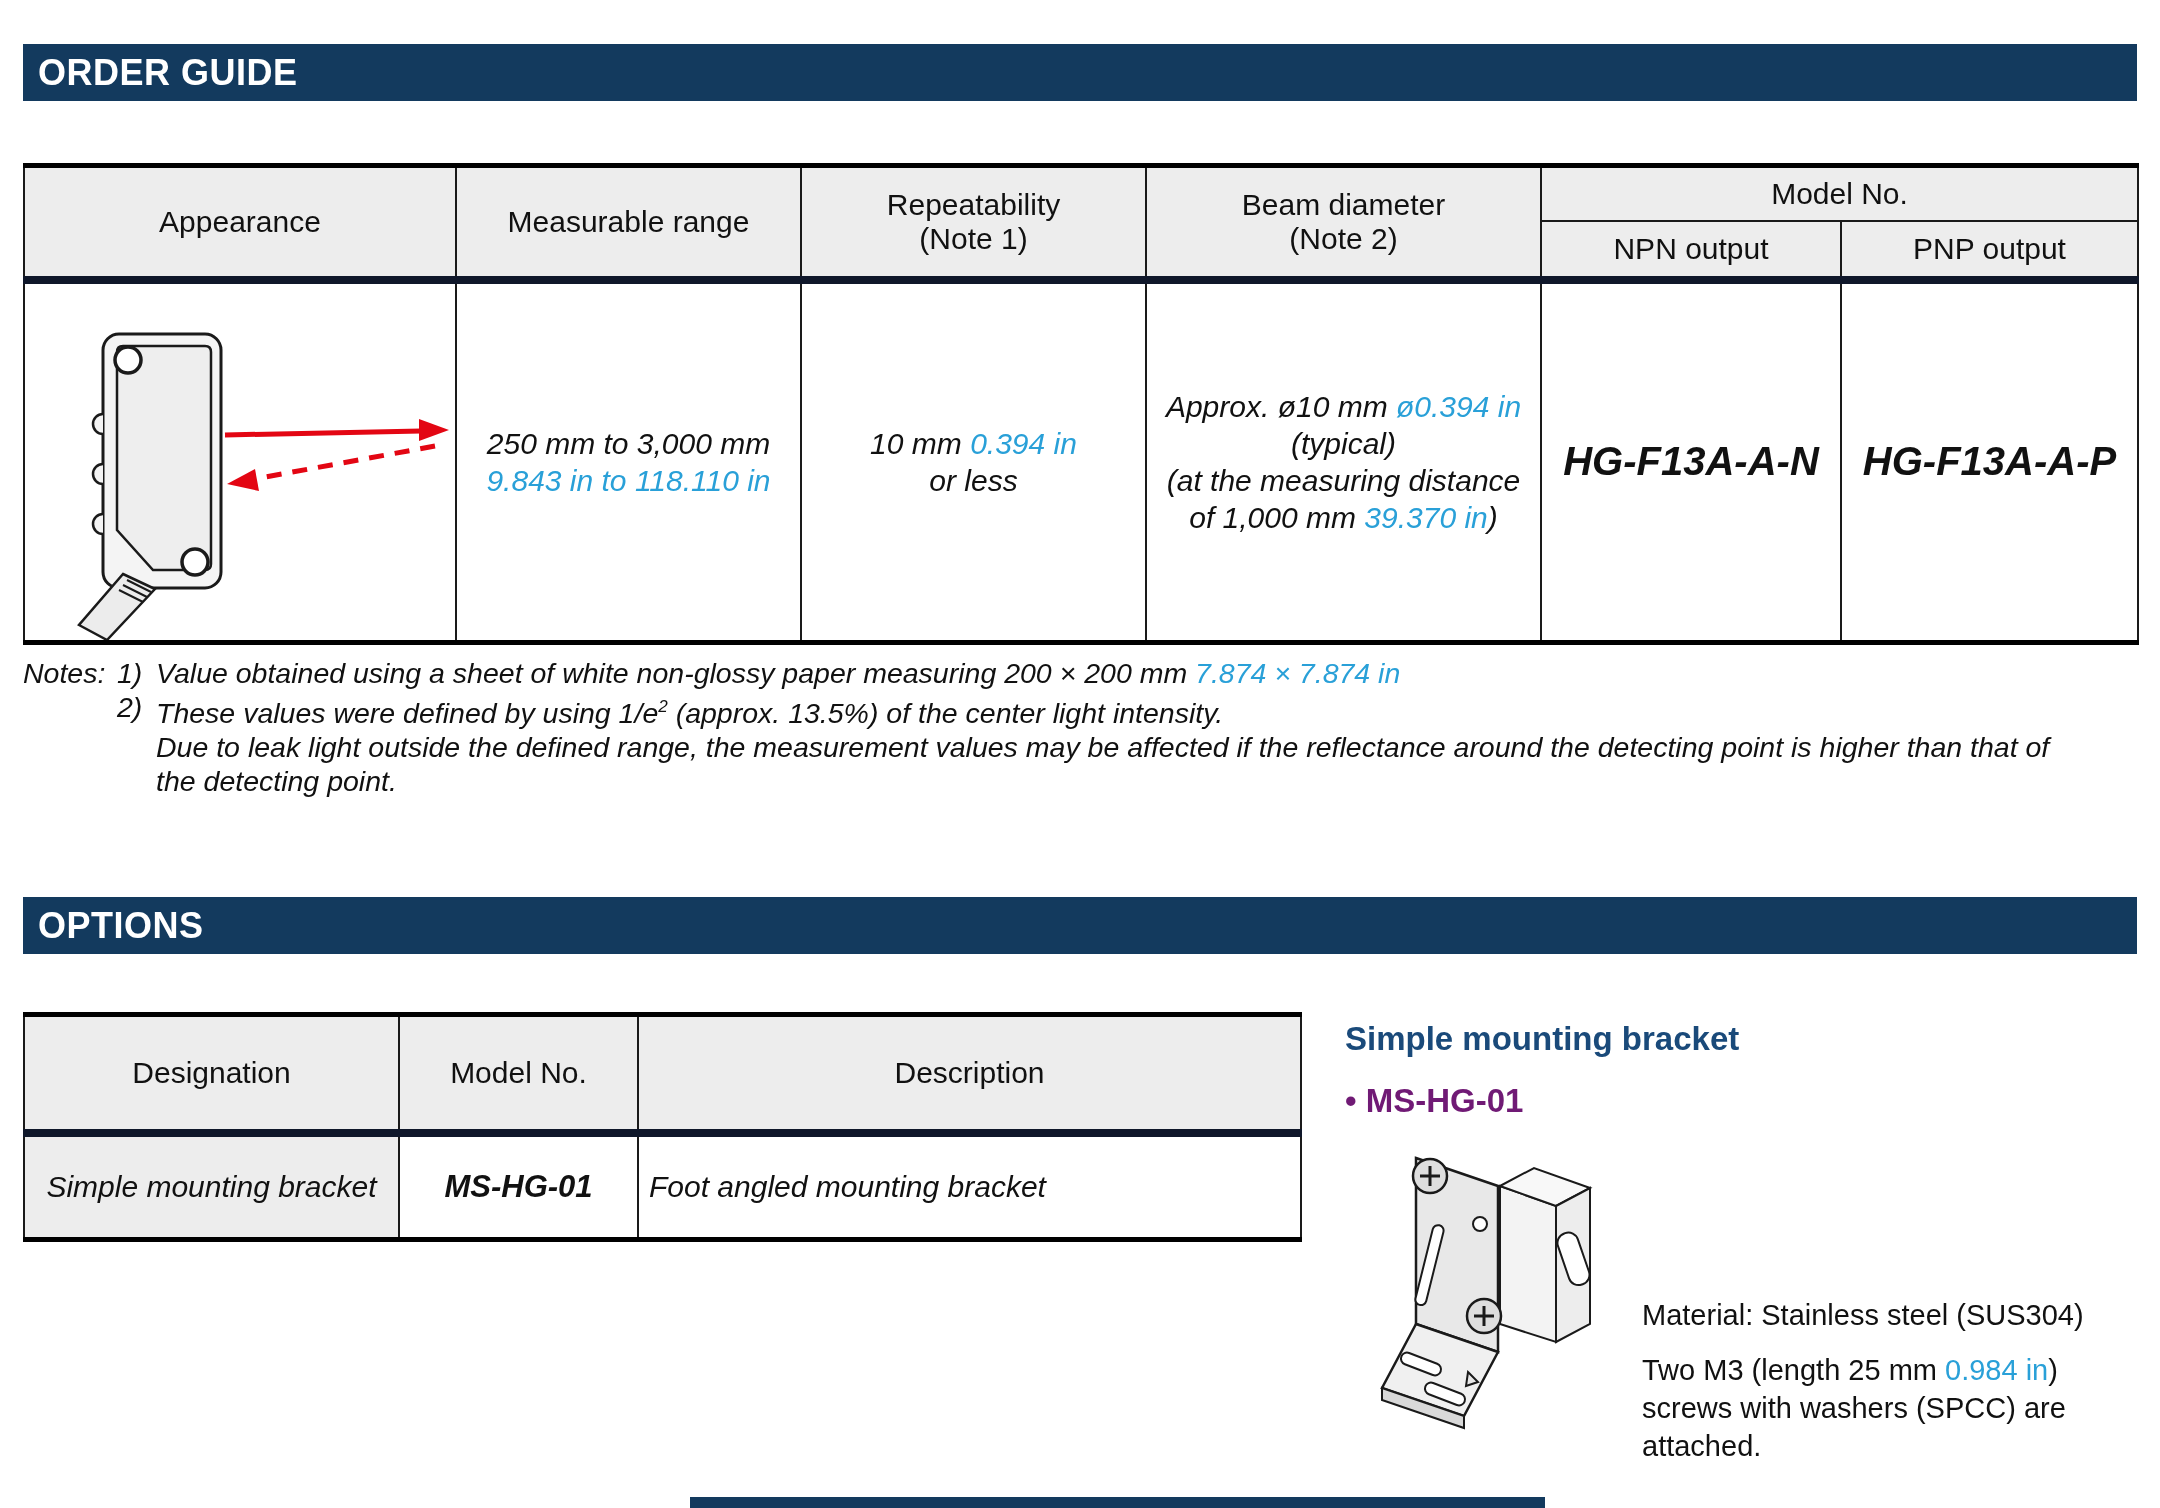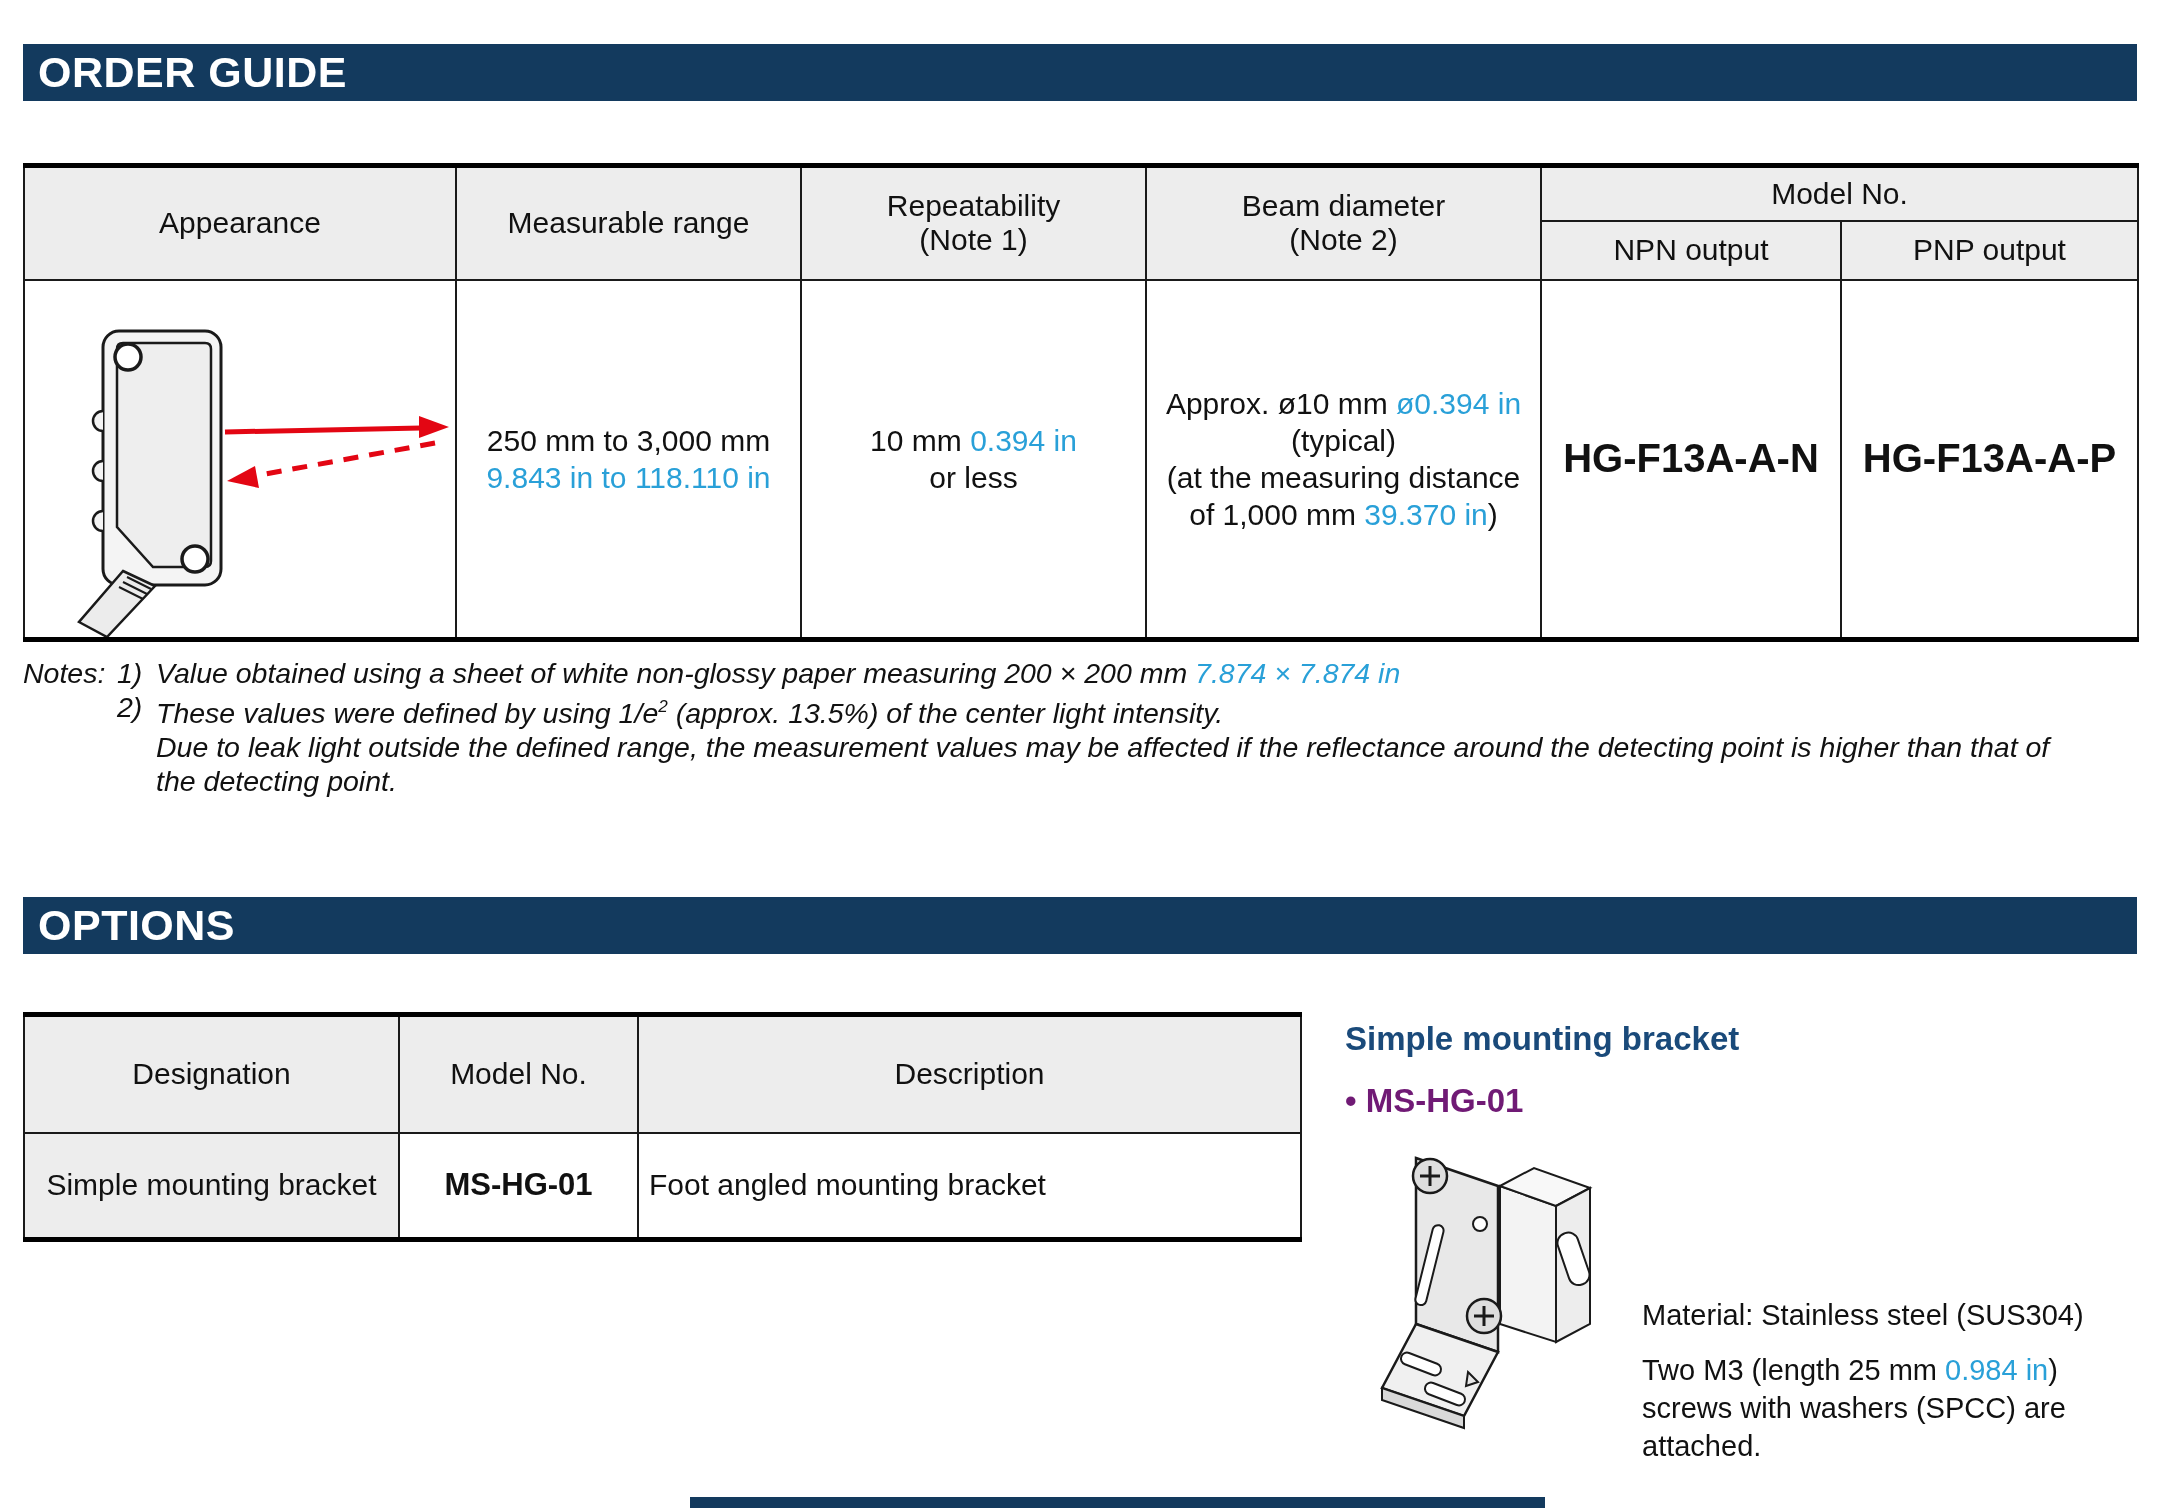--- a/index.html
+++ b/index.html
@@ -3,35 +3,35 @@
 <meta charset="utf-8">
 <style>
   html,body { margin:0; padding:0; background:#ffffff; }
   #page {
     position:relative; width:2160px; height:1508px; background:#ffffff;
     font-family:"Liberation Sans", sans-serif; color:#111;
     overflow:hidden;
   }
   .section-bar {
     position:absolute; left:23px; width:2114px; height:57px;
-    background:#133a5e; color:#ffffff; font-size:43px; font-weight:bold;
+    background:#133a5e; color:#ffffff; font-size:36px; font-weight:bold;
     line-height:57px; padding-left:15px; box-sizing:border-box;
     letter-spacing:0.5px;
   }
   #order-bar { top:44px; }
   #options-bar { top:897px; }
 
   table.spec { border-collapse:collapse; table-layout:fixed; position:absolute; background:#fff; }
   table.spec th, table.spec td {
     border:2px solid #1a1a1a; text-align:center; vertical-align:middle;
     font-size:30px; font-weight:normal; padding:0 6px; box-sizing:border-box;
   }
   table.spec th { background:#ededed; }
   table.spec { border:2px solid #1a1a1a; border-top:5px solid #000; border-bottom:5px solid #000; }
-  table.spec tbody td { border-top:2px solid #0f172a; background:#fff; }
+  table.spec tbody td { border-top:8px solid #0f172a; background:#fff;font-style:italic; }
 
   #order-table { left:23px; top:163px; width:2114px; }
   #order-table thead tr.r1 { height:55px; }
   #order-table thead tr.r2 { height:59px; }
   #order-table tbody tr { height:360px; }
   #order-table td.model { font-weight:bold; font-size:40px; }
   #order-table td.center-lines { line-height:37px; }
 
   #options-table { left:23px; top:1012px; width:1277px; }
   #options-table thead tr { height:118px; }

